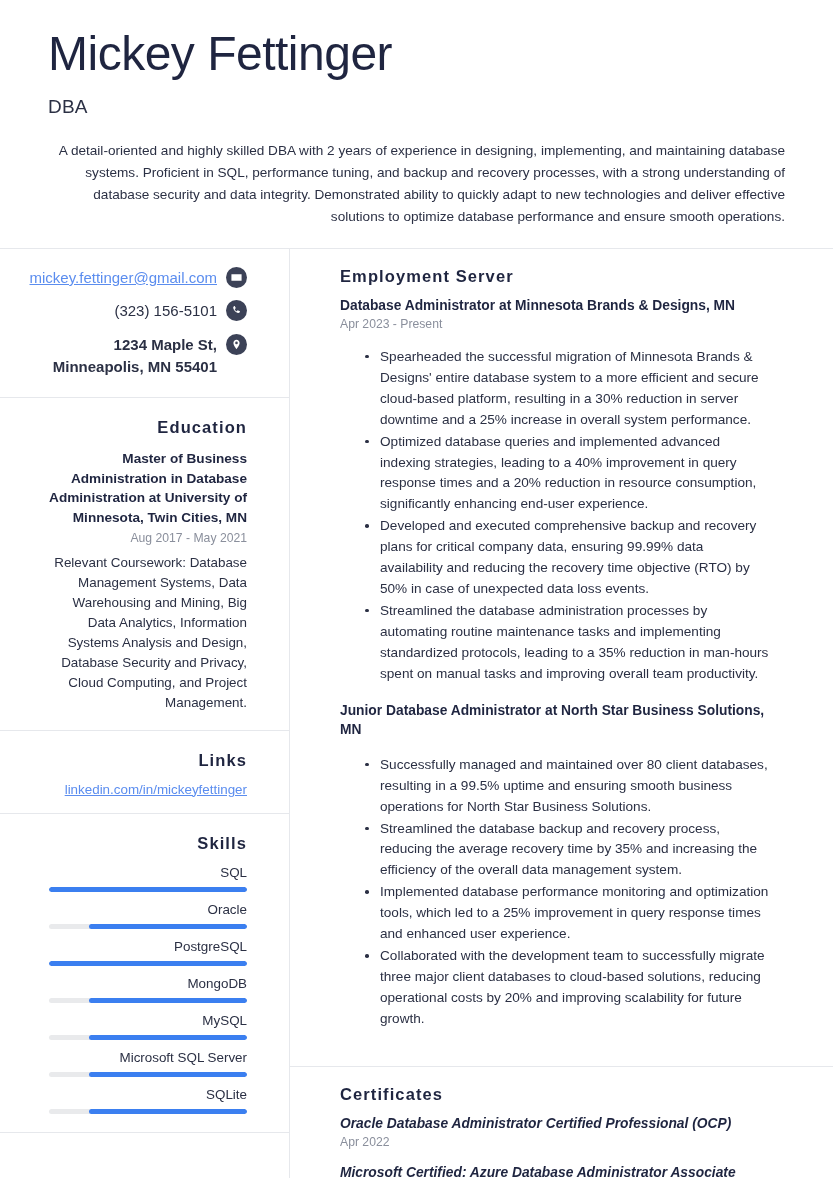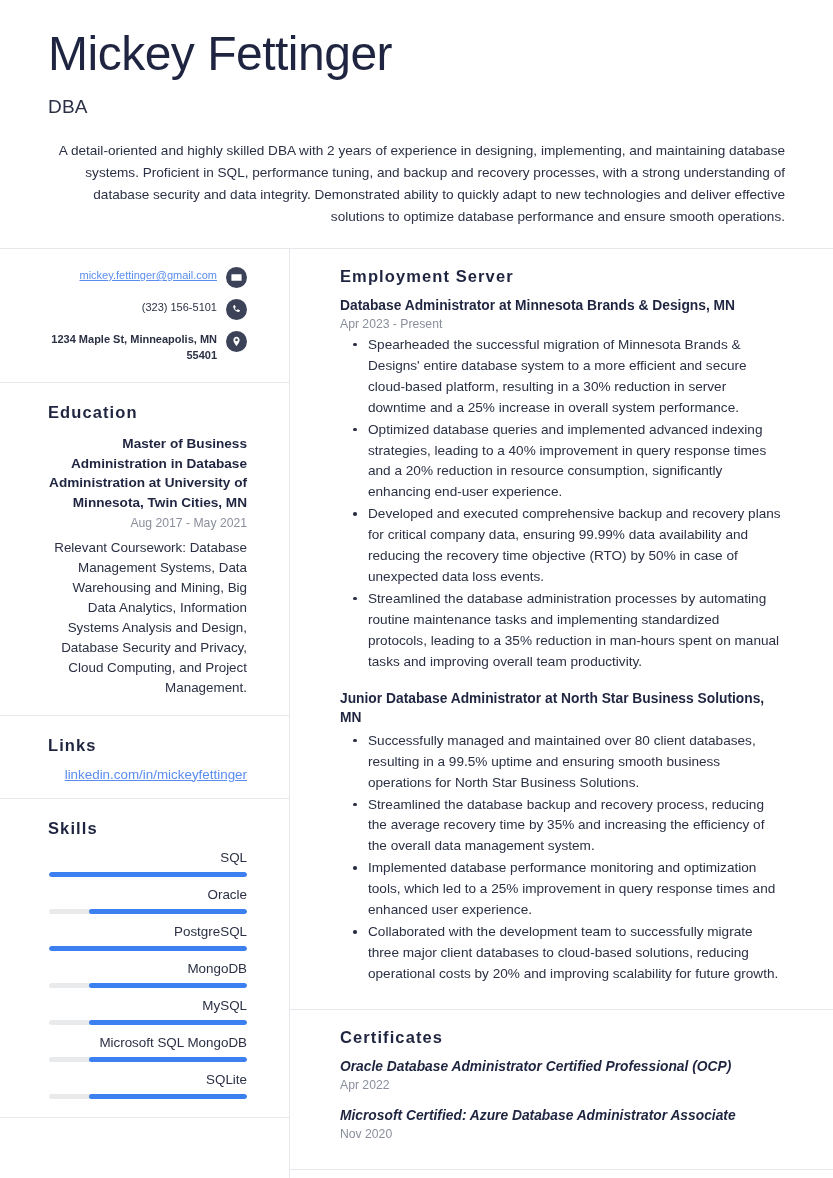--- a/index.html
+++ b/index.html
@@ -87,21 +87,21 @@
   
   .contact-row {
     display: flex;
     align-items: flex-start;
     justify-content: flex-end;
     gap: 9px;
     margin-bottom: 11px;
   }
   .contact-row:last-child { margin-bottom: 2px; font-weight: bold; }
   .contact-text {
-    font-size: 11px;
+    font-size: 15px;
     line-height: 1.5;
     color: #2b3044;
   }
   .contact-text.link {
     color: #5b8def;
     text-decoration: underline;
   }
   .ic {
     flex: 0 0 auto;
     width: 21px;
@@ -115,21 +115,21 @@
   }
   .ic svg { display: block; }
 
   
   .sec-head-left {
     font-size: 16.5px;
     font-weight: 700;
     letter-spacing: 1.1px;
     color: #1f2540;
     margin: 2px 0 12px 0;
-    text-align: left;
+    text-align: right;
   }
   .sec-head-right {
     font-size: 16.5px;
     font-weight: 700;
     letter-spacing: 1.1px;
     color: #1f2540;
     margin: 0 0 10px 0;
   }
 
   .edu-title {
@@ -194,21 +194,21 @@
     line-height: 1.38;
     color: #1f2540;
     margin: 0 0 2px 0;
   }
   .job-date {
     font-size: 12.2px;
     color: #8a8f9c;
     margin: 0 0 4px 0;
   }
   ul.bullets {
-    margin: 4px;
+    margin: 16px;
     padding-left: 22px;
     list-style: none;
   }
   ul.bullets li {
     position: relative;
     font-size: 13.6px;
     line-height: 1.54;
     color: #2b3044;
     margin-bottom: 1px;
     padding-left: 2px;
@@ -327,21 +327,21 @@
                 <div class="skill-fill" style="width: 80%; background: rgb(59, 127, 240);"></div>
               </div>
             </div>
             <div class="skill">
               <div class="skill-name">MySQL</div>
               <div class="skill-track">
                 <div class="skill-fill" style="width: 80%; background: rgb(59, 127, 240);"></div>
               </div>
             </div>
             <div class="skill">
-              <div class="skill-name">Microsoft SQL MongoDB</div>
+              <div class="skill-name">Microsoft SQL Server</div>
               <div class="skill-track">
                 <div class="skill-fill" style="width: 80%; background: rgb(59, 127, 240);"></div>
               </div>
             </div>
             <div class="skill">
               <div class="skill-name">SQLite</div>
               <div class="skill-track">
                 <div class="skill-fill" style="width: 80%; background: rgb(59, 127, 240);"></div>
               </div>
             </div>

